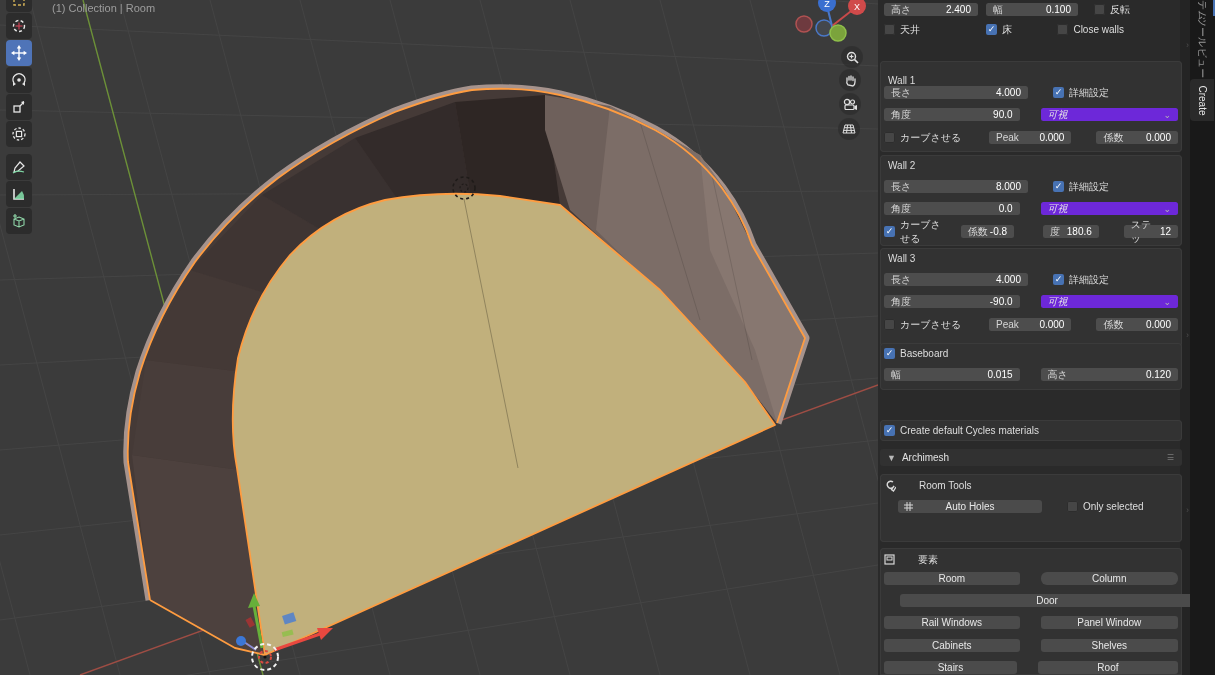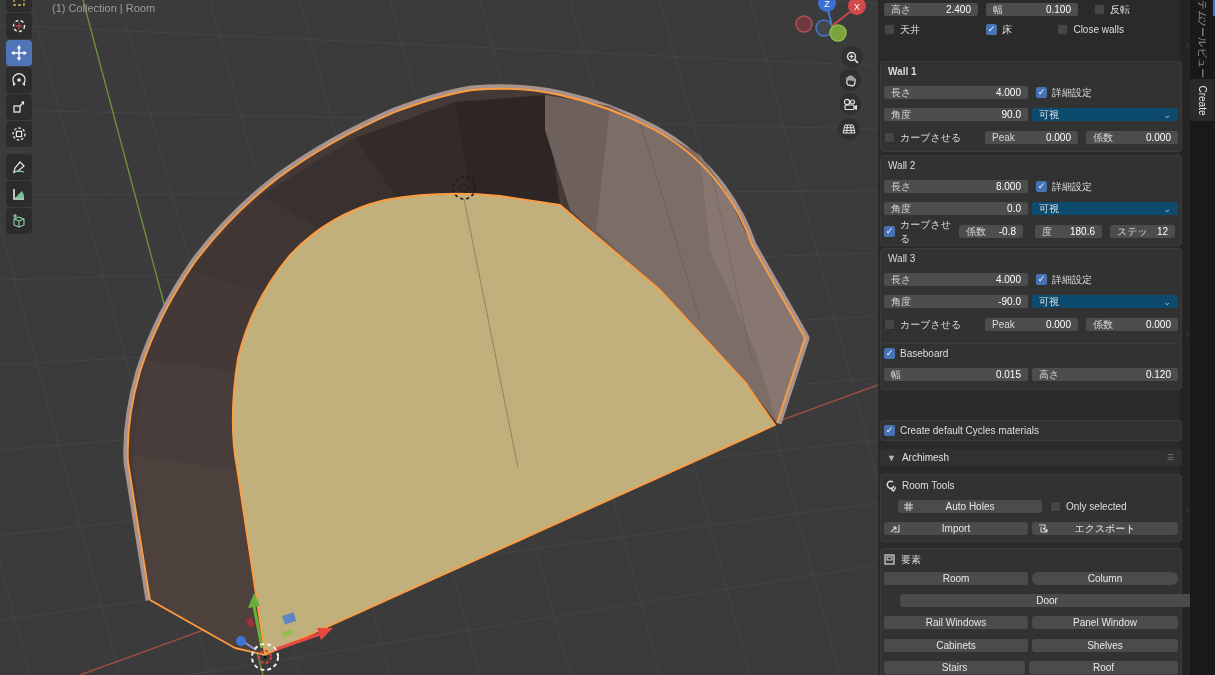--- a/index.html
+++ b/index.html
@@ -21,30 +21,30 @@
   
   .panel{position:absolute;left:878px;top:0;width:312px;height:675px;background:#2a2a2a;
          font-size:10px;color:#dedede;z-index:5;}
   .panel .scrollstrip{position:absolute;right:0;top:0;width:10px;height:675px;background:#242424;}
   .corner{position:absolute;right:1px;color:#4e4e4e;font-size:9px;}
   .row{position:absolute;left:6px;width:294px;height:13px;display:flex;align-items:center;}
   .fld{display:flex;justify-content:space-between;align-items:center;height:13px;
        padding:0 7px;background:#4d4d4d;border-radius:2.5px;box-sizing:border-box;}
   .fld .lab{color:#d6d6d6;} .fld .val{color:#fff;}
   .dd{display:flex;justify-content:space-between;align-items:center;height:13px;
-      padding:0 7px;background:#0c4a6e;border-radius:2.5px;box-sizing:border-box;color:#e6e6e6;}
+      padding:0 7px;background:#6d28d9;border-radius:2.5px;box-sizing:border-box;color:#e6e6e6;font-style:italic;}
   .dd .chev{color:#b5b5b5;font-size:9px;}
   .cbwrap{display:flex;align-items:center;gap:5px;}
   .cb{width:11px;height:11px;border-radius:2px;background:#464646;box-shadow:inset 0 0 0 1px #2d2d2d;
       display:flex;align-items:center;justify-content:center;flex:0 0 auto;}
   .cb.on{background:#4772b3;box-shadow:none;}
   .cb .ck{color:#fff;font-size:9px;line-height:1;}
   .box{position:absolute;left:2px;width:302px;background:#323232;border-radius:4px;
        box-shadow:inset 0 0 0 1px #3b3b3b;box-sizing:border-box;}
-  .box .brow{position:absolute;left:4px;width:294px;height:13px;display:flex;align-items:center;}
+  .box .brow{position:absolute;left:4px;width:294px;height:13px;display:flex;align-items:center;gap:17px;}
   .btitle{position:absolute;left:8px;color:#dcdcdc;}
   .btn{height:13px;background:#4b4b4b;border-radius:3px;display:flex;align-items:center;
        justify-content:center;color:#e8e8e8;box-sizing:border-box;position:relative;}
   .btn .bic{position:absolute;left:6px;top:2px;}
   .hdr{position:absolute;left:2px;width:302px;height:17px;background:#313131;border-radius:3px;
        display:flex;align-items:center;box-sizing:border-box;padding:0 7px;color:#e2e2e2;}
   .hdr .caret{color:#b9b9b9;font-size:9px;margin-right:6px;}
   .hdr .grip{margin-left:auto;color:#7a7a7a;font-size:8px;letter-spacing:1px;}
   
   .tabs{position:absolute;left:1190px;top:0;width:25px;height:675px;background:#191919;z-index:6;}
@@ -280,21 +280,21 @@
           </span>
         <span>床</span>
         </div>
       <div class="cbwrap" style="margin-left:auto;margin-right:54px;">
         <span class="cb"></span>
         <span>Close walls</span>
         </div>
     </div>
 
     <div class="box" style="top:61px;height:91px;">
-      <div class="btitle" style="top:5px;font-weight:bold;">Wall 1</div>
+      <div class="btitle" style="top:14px;">Wall 1</div>
       <div class="brow" style="top:25px;">
         <div class="fld" style="width:144px;">
           <span class="lab">長さ</span>
           <span class="val">4.000</span>
           </div>
         <div class="cbwrap" style="margin-left:8px;">
           <span class="cb on">
               <span class="ck">✓</span>
             </span>
           <span>詳細設定</span>
@@ -463,34 +463,20 @@
           <svg class="bic" width="9" height="9">
             <path d="M3,0 L3,9 M6,0 L6,9 M0,3 L9,3 M0,6 L9,6" stroke="#d8d8d8" stroke-width="1"></path>
             </svg>
           <span>Auto Holes</span>
           </div>
         <div class="cbwrap" style="margin-left:8px;">
           <span class="cb"></span>
           <span>Only selected</span>
           </div>
       </div>
-      <div class="brow" style="top:48px;">
-        <div class="btn" style="width:144px;">
-          <svg class="bic" width="10" height="9">
-            <path d="M1,8 L6,3 M6,3 L3,3 M6,3 L6,6 M4,8 L9,8 L9,1" fill="none" stroke="#d8d8d8" stroke-width="1.1"></path>
-            </svg>
-          <span>Import</span>
-          </div>
-        <div class="btn" style="width:146px;margin-left:4px;">
-          <svg class="bic" width="10" height="9">
-            <path d="M1,1 L7,1 L7,5 M3,3 L3,8 M3,8 L8,8 M5,4 L9,8 M9,8 L9,5 M9,8 L6,8" fill="none" stroke="#d8d8d8" stroke-width="1.1"></path>
-            </svg>
-          <span>エクスポート</span>
-          </div>
-      </div>
     </div>
 
     <div class="box" style="top:548px;height:127px;border-radius:4px 4px 0 0;">
       <div class="brow" style="top:5px;">
         <svg width="11" height="11" style="margin-right:6px;">
           <rect x="1" y="1" width="9" height="9" fill="none" stroke="#d8d8d8" stroke-width="1.2"></rect>
           <rect x="3" y="3" width="5" height="3" fill="none" stroke="#d8d8d8" stroke-width="1"></rect>
           </svg>
         <span>要素</span>
       </div>

